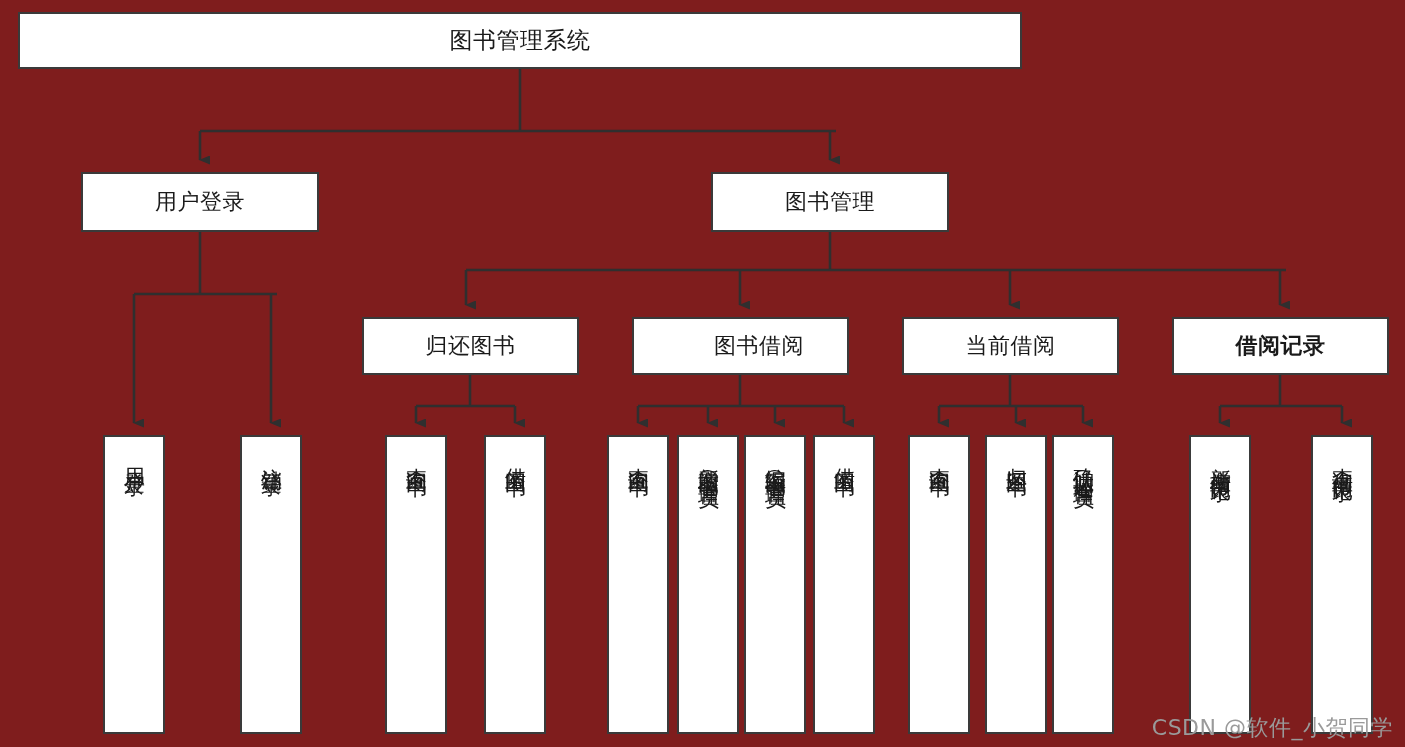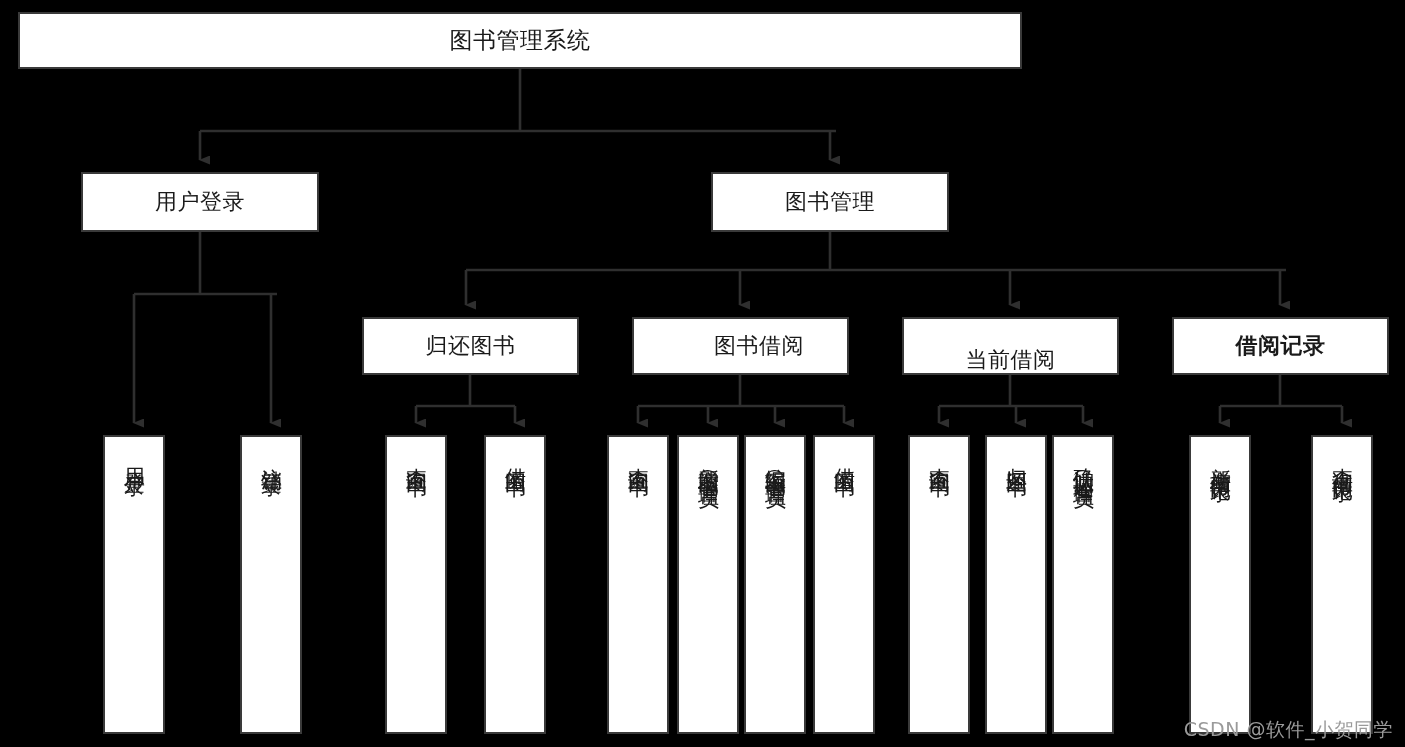--- a/index.html
+++ b/index.html
@@ -4,21 +4,21 @@
 <style>
   html, body {
     margin: 0;
     padding: 0;
     background: #ffffff;
   }
   #canvas {
     position: relative;
     width: 1405px;
     height: 747px;
-    background: #000000;
+    background: #7f1d1d;
     font-family: "DejaVu Sans", "Liberation Sans", sans-serif;
     overflow: hidden;
   }
   svg#wires {
     position: absolute;
     left: 0; top: 0;
     width: 1405px;
     height: 747px;
   }
   .node {
@@ -47,21 +47,21 @@
   .node.vertical {
     align-items: flex-start;
     justify-content: center;
     padding-top: 14px;
   }
   .node.root .label { font-size: 23px; }
   .watermark {
     position: absolute;
     right: 12px;
     bottom: 4px;
-    font-size: 19px;
+    font-size: 22px;
     color: #9a9a9a;
     white-space: nowrap;
     z-index: 3;
     letter-spacing: 0.5px;
   }
 </style>
 </head>
 <body>
 
 <div id="canvas">
@@ -127,21 +127,21 @@
   <div class="node" style="left:711px; top:172px; width:238px; height:60px;">
     <span class="label">图书管理</span>
   </div>
 
   <div class="node" style="left:362px; top:317px; width:217px; height:58px;">
     <span class="label">归还图书</span>
   </div>
   <div class="node" style="left:632px; top:317px; width:217px; height:58px;padding-left:37px;">
     <span class="label">图书借阅</span>
   </div>
-  <div class="node" style="left:902px; top:317px; width:217px; height:58px;align-items:flex-end;">
+  <div class="node" style="left:902px; top:317px; width:217px; height:58px;">
     <span class="label">当前借阅</span>
   </div>
   <div class="node" style="left:1172px; top:317px; width:217px; height:58px;font-weight:bold;">
     <span class="label">借阅记录</span>
   </div>
 
   <div class="node vertical" style="left:103px; top:435px; width:62px; height:299px;">
     <span class="label">用户登录</span>
   </div>
   <div class="node vertical" style="left:240px; top:435px; width:62px; height:299px;">

